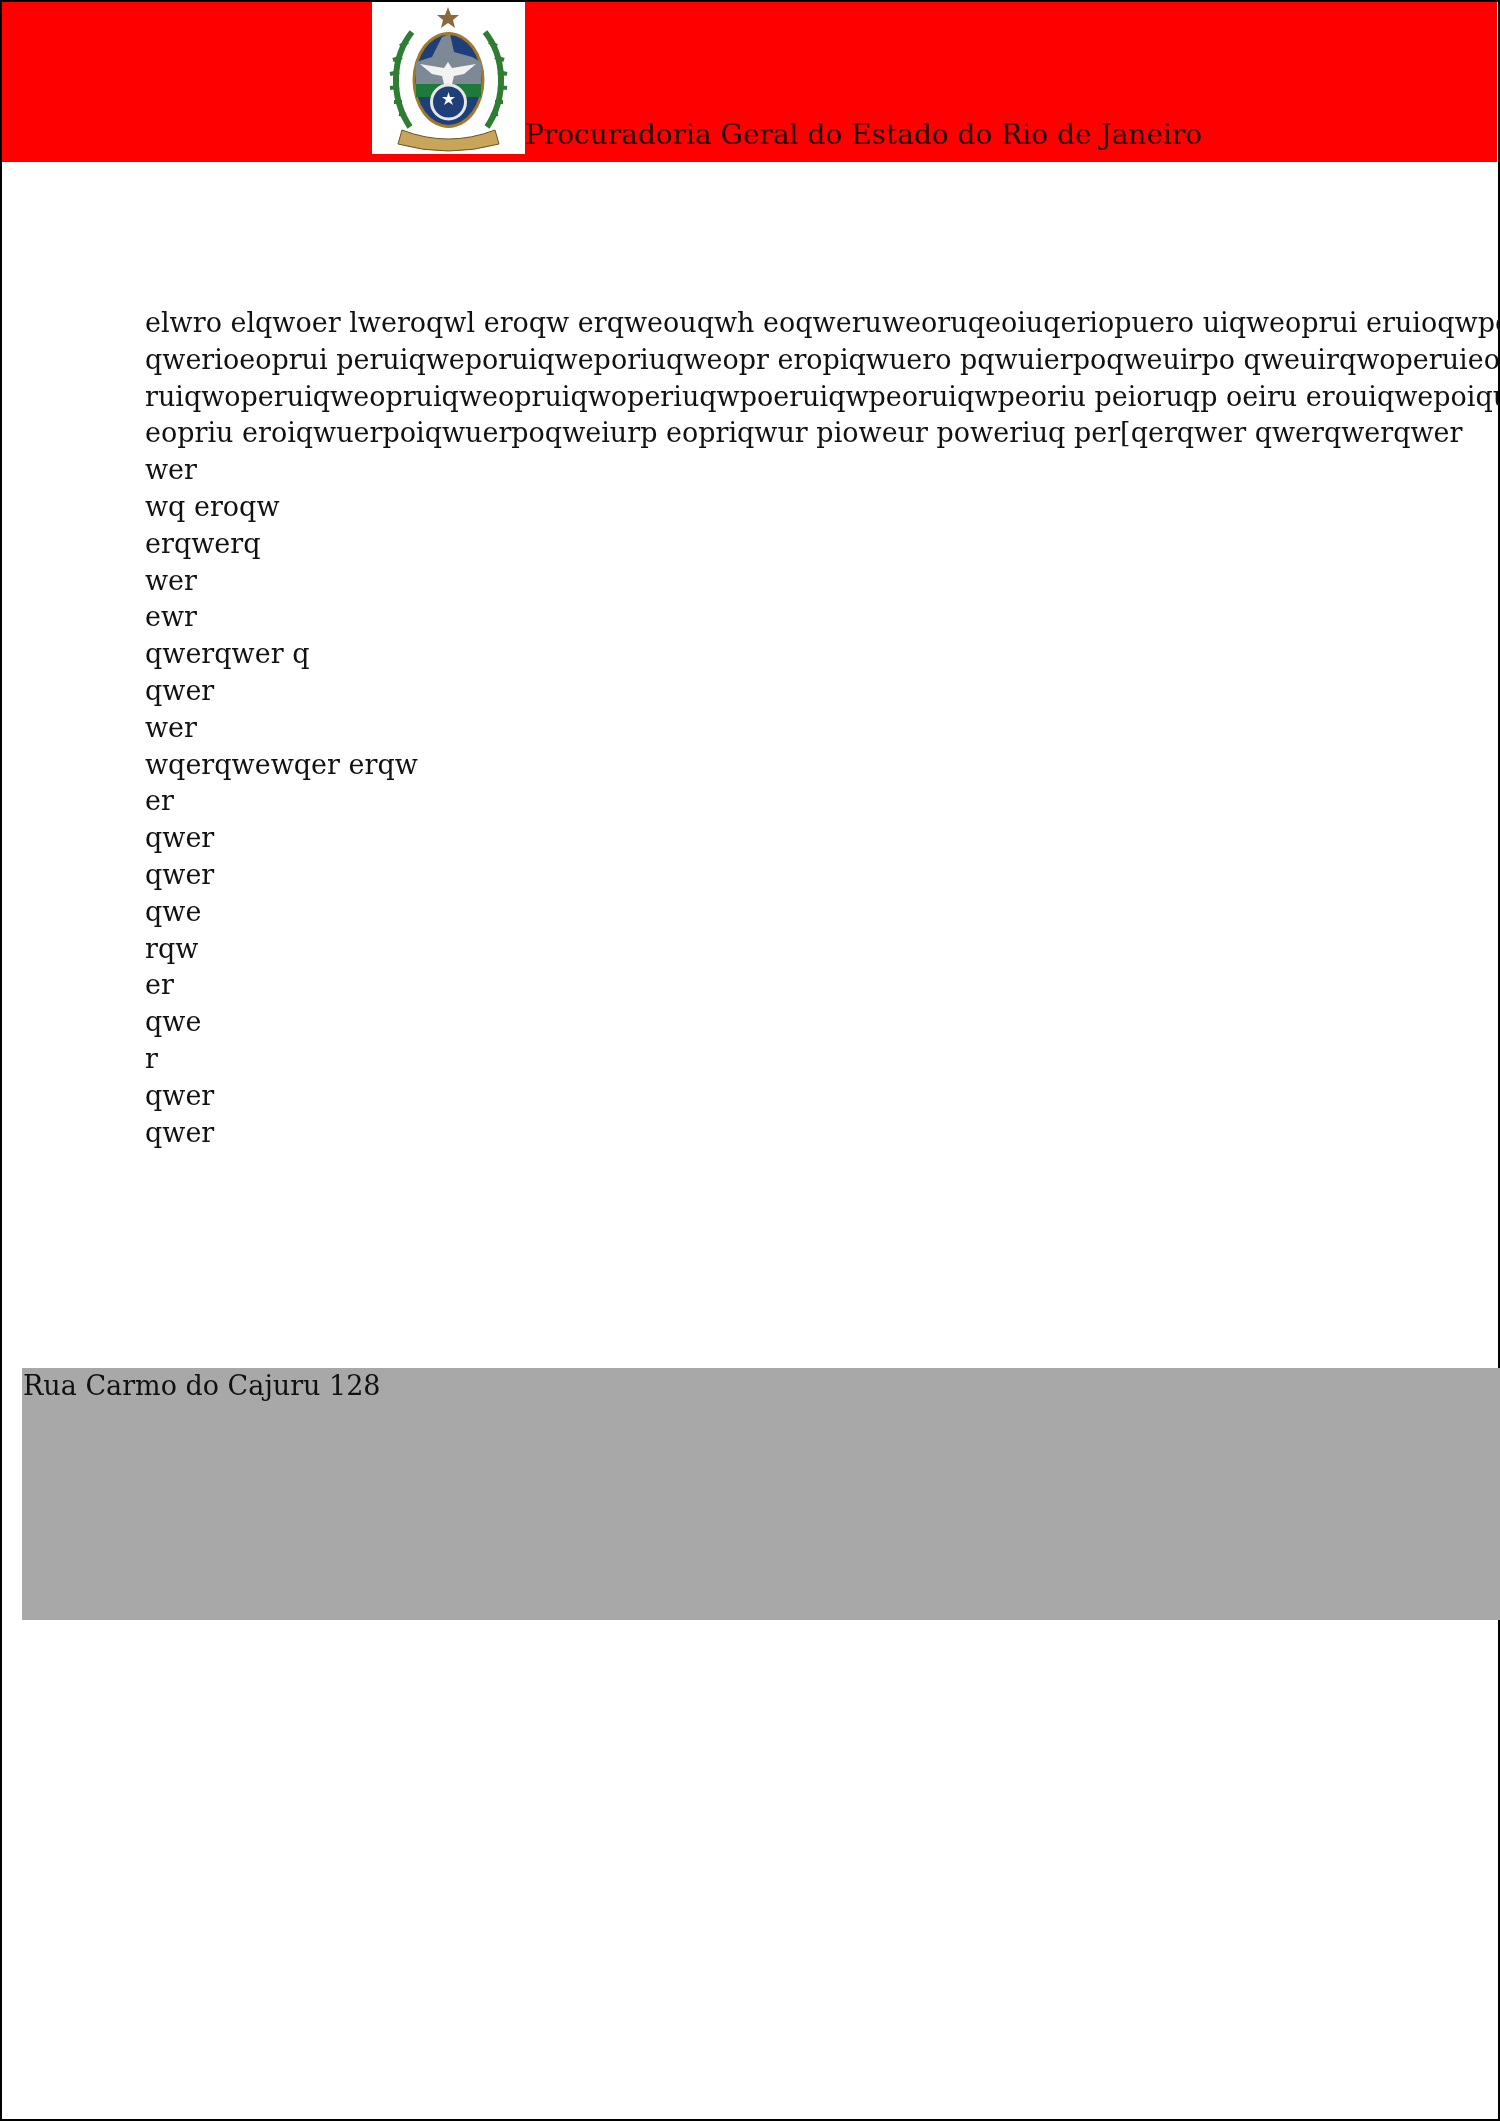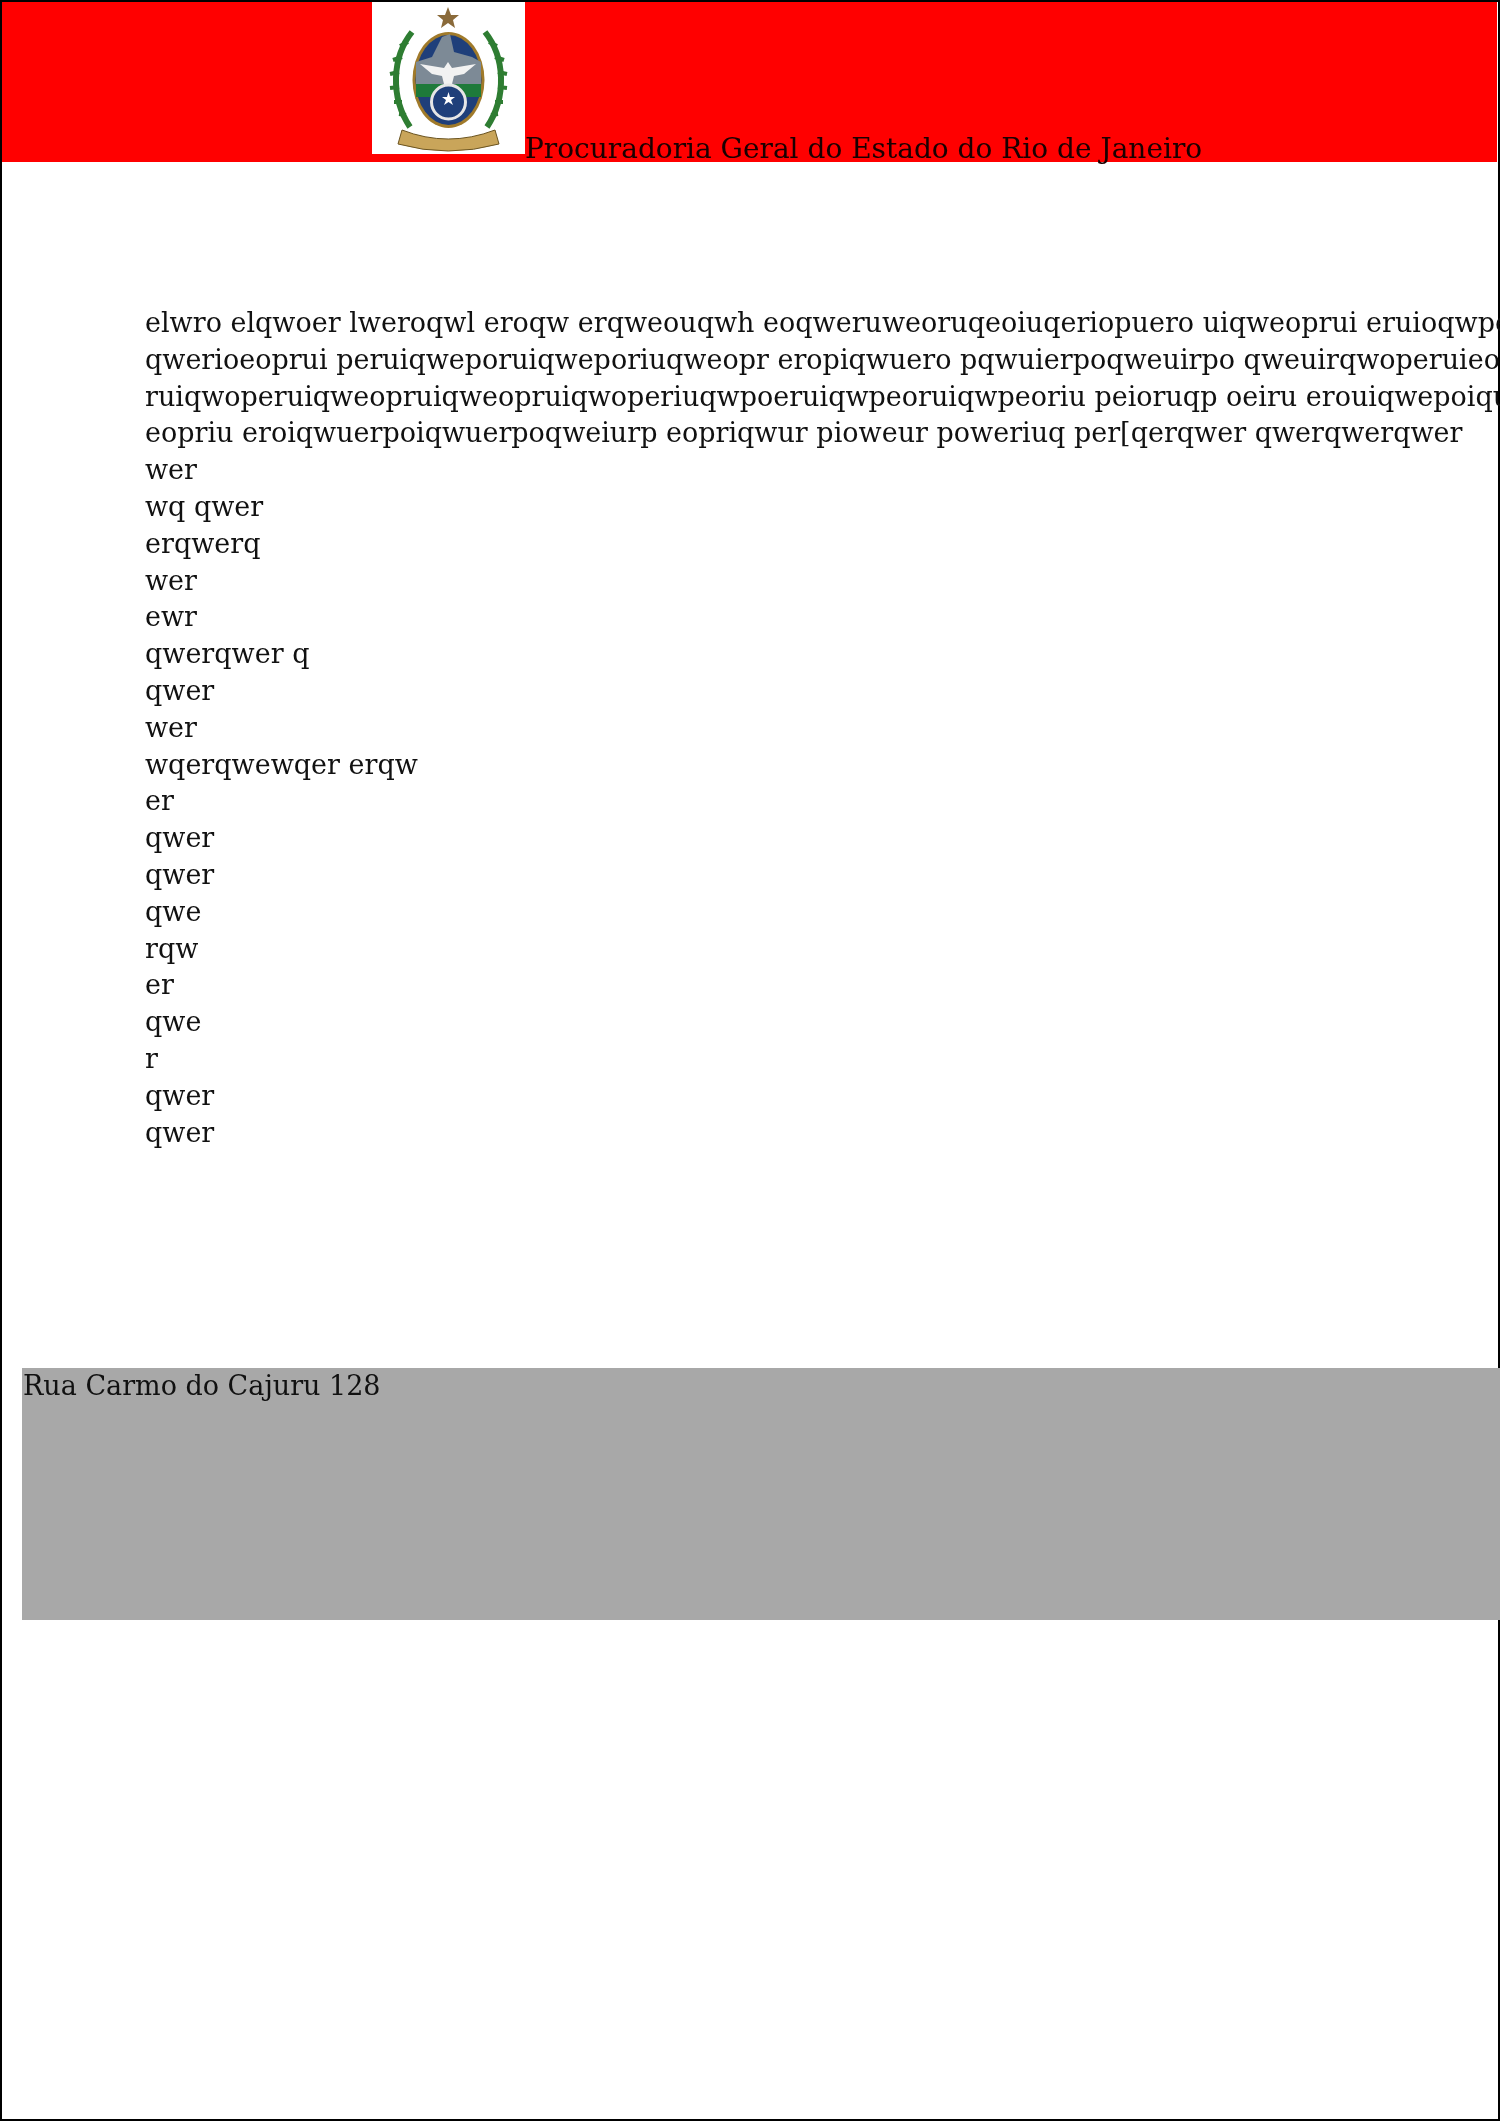--- a/index.html
+++ b/index.html
@@ -40,21 +40,21 @@
     background: #ffffff;
   }
   .logo-box svg {
     display: block;
     width: 153px;
     height: 152px;
   }
   .header-title {
     position: absolute;
     left: 523px;
-    top: 130px;
+    top: 116px;
     font-size: 28px;
     line-height: 34px;
     white-space: nowrap;
     color: #1a0000;
   }
   .content {
     position: absolute;
     left: 145px;
     top: 305px;
     width: 1352px;
@@ -128,21 +128,21 @@
 
 <main class="content">
   <div class="para">
     <span class="line">elwro elqwoer lweroqwl eroqw erqweouqwh eoqweruweoruqeoiuqeriopuero uiqweoprui eruioqwpeorui</span>
     <span class="line">qwerioeoprui peruiqweporuiqweporiuqweopr eropiqwuero pqwuierpoqweuirpo qweuirqwoperuieo</span>
     <span class="line">ruiqwoperuiqweopruiqweopruiqwoperiuqwpoeruiqwpeoruiqwpeoriu peioruqp oeiru erouiqwepoiquweproi</span>
     <span class="line">eopriu eroiqwuerpoiqwuerpoqweiurp eopriqwur pioweur poweriuq per[qerqwer qwerqwerqwer</span>
   </div>
   <div>
     <span class="line">wer</span>
-    <span class="line">wq qwer</span>
+    <span class="line">wq eroqw</span>
     <span class="line">erqwerq</span>
     <span class="line">wer</span>
     <span class="line">ewr</span>
     <span class="line">qwerqwer q</span>
     <span class="line">qwer</span>
     <span class="line">wer</span>
     <span class="line">wqerqwewqer erqw</span>
     <span class="line">er</span>
     <span class="line">qwer</span>
     <span class="line">qwer</span>

